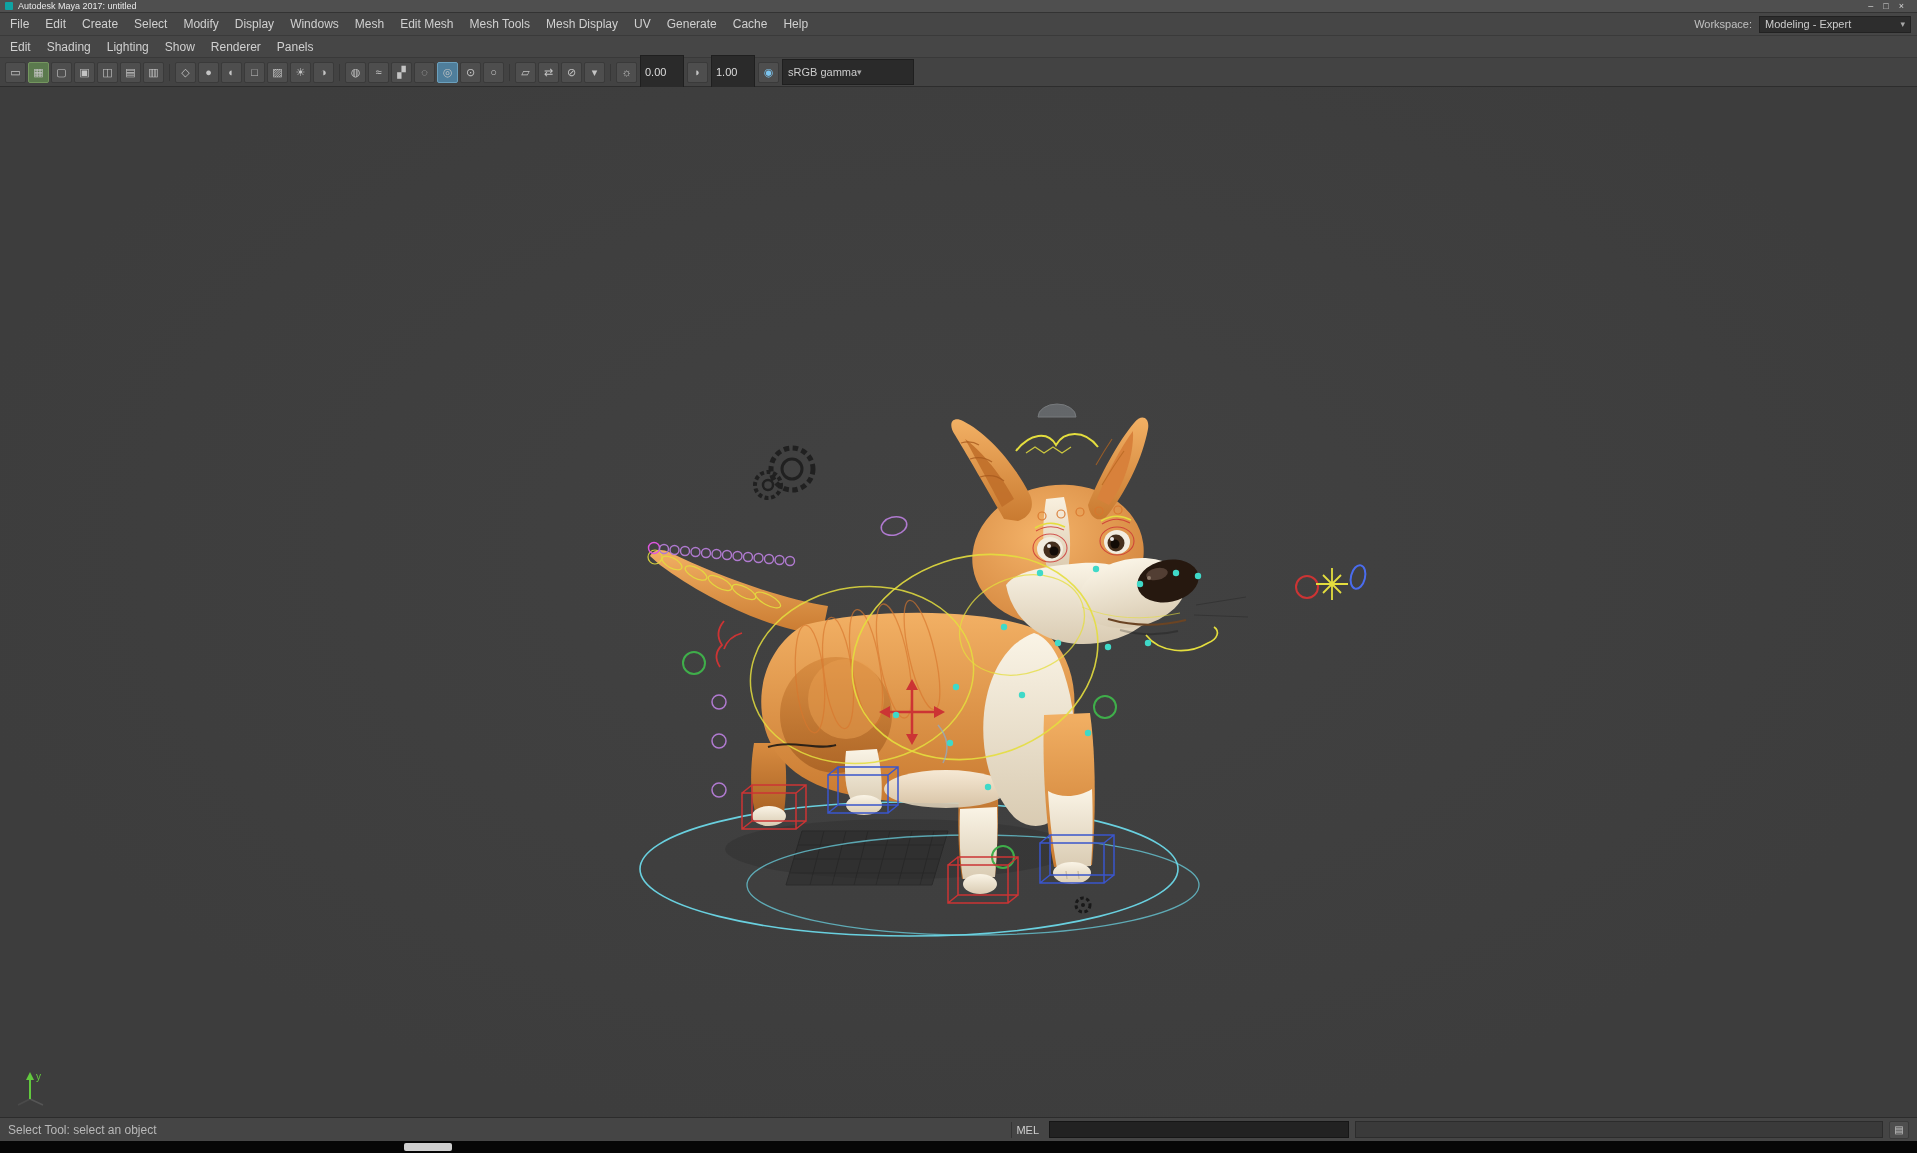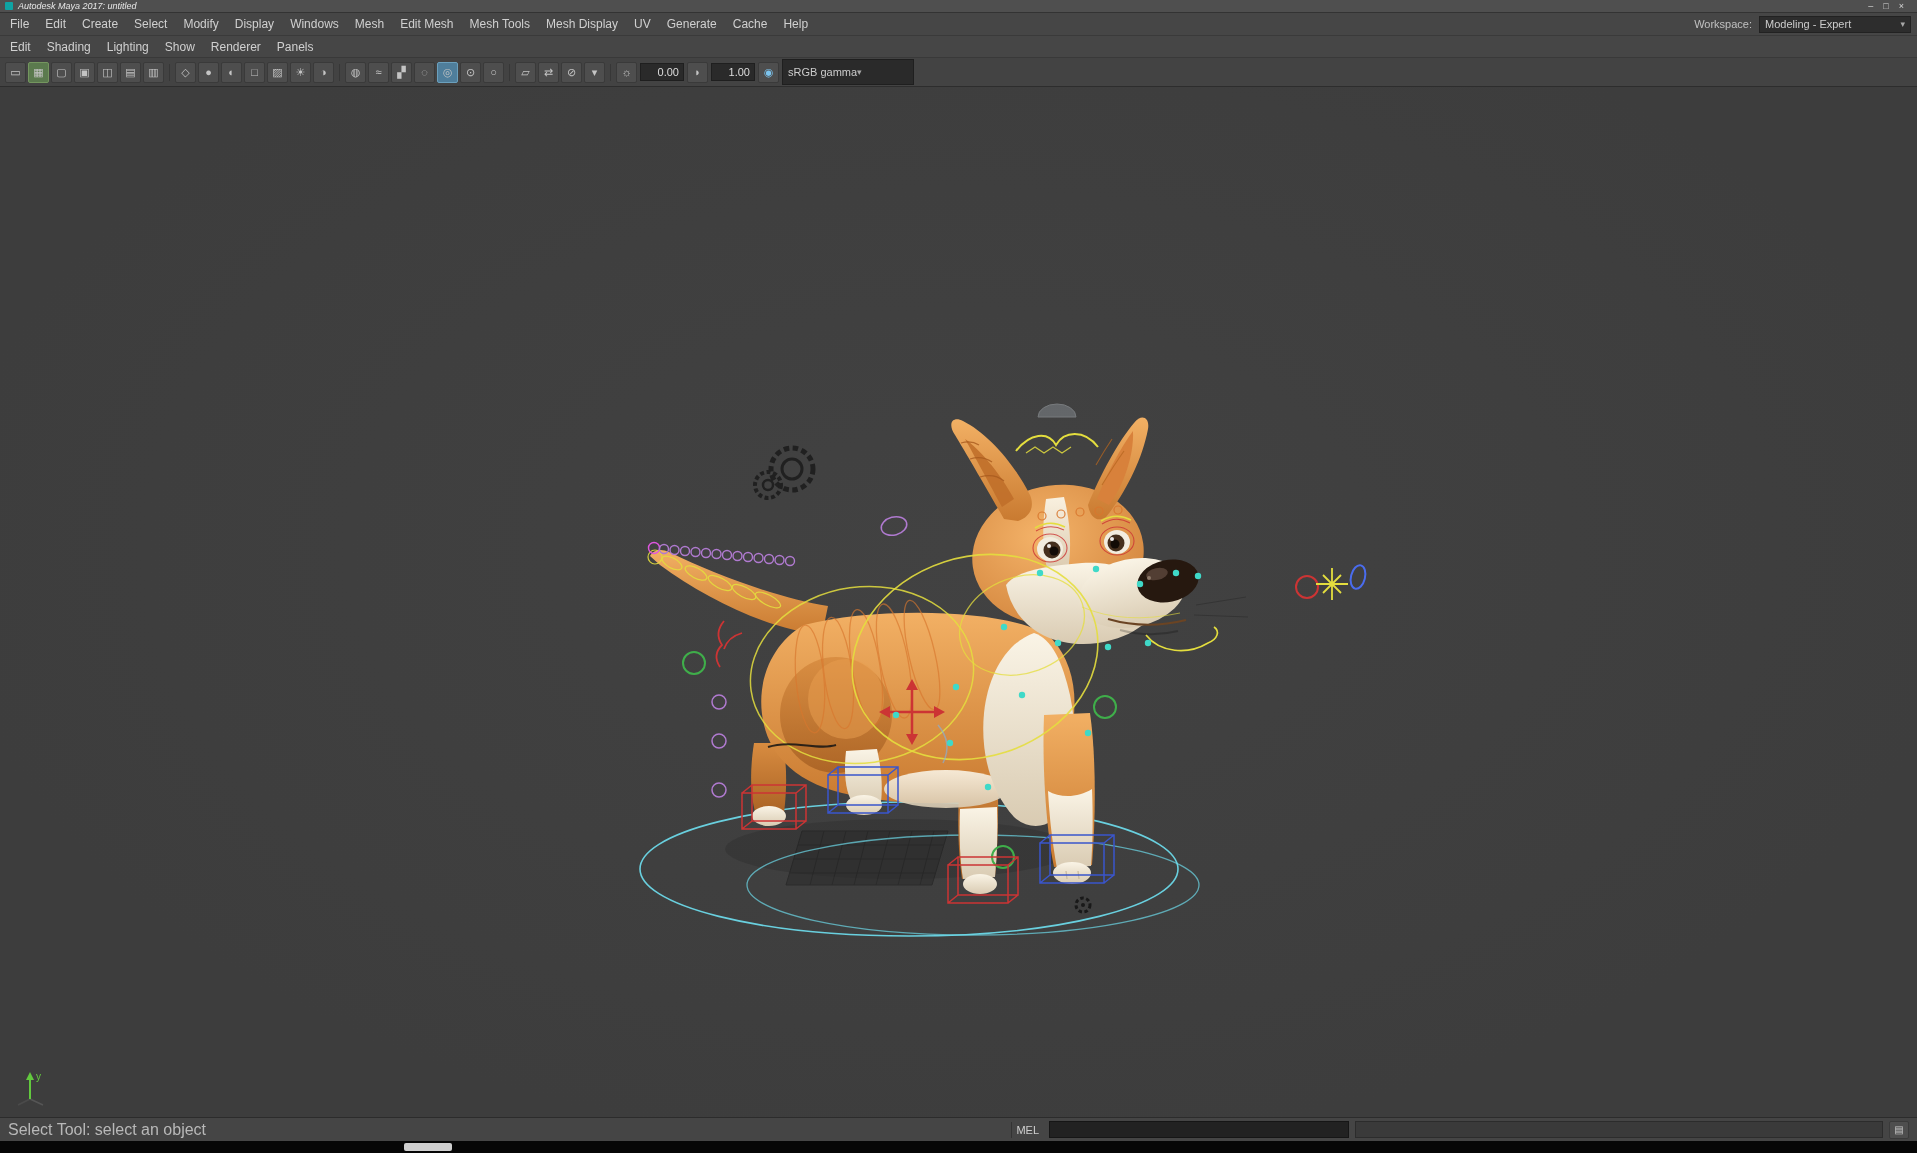--- a/index.html
+++ b/index.html
@@ -9,21 +9,21 @@
     background: var(--viewport-bg, #3e3e3e);
     overflow: hidden;
     user-select: none;
     position: relative;
   }
 
   
   .titlebar { height: 13px; background: #4f4f4f; border-bottom: 1px solid #333;
     display: flex; align-items: center; padding: 0 5px; gap: 5px; }
   .app-icon { width: 8px; height: 8px; background: #0fa3a3; border-radius: 1px; flex: none; }
-  .title-text { font-size: 9px; color: #e8e8e8; line-height: 1; white-space: nowrap; font-style: italic; }
+  .title-text { font-size: 9px; color: #e8e8e8; line-height: 1; white-space: nowrap; }
   .win-controls { margin-left: auto; display: flex; gap: 10px; padding-right: 8px; }
   .win-btn { font-size: 9px; color: #d8d8d8; line-height: 1; }
 
   
   .menubar, .panel-menubar { height: 22px; background: #464646; display: flex; align-items: center; padding: 0 2px; gap: 40px; }
   .panel-menubar { border-top: 1px solid #3a3a3a; }
   .menu-items { display: flex; align-items: center; height: 100%; }
   .menu-item { font-size: 12px; color: #d0d0d0; padding: 0 8px; line-height: 22px; white-space: nowrap; cursor: default; }
   .workspace { margin-left: auto; display: flex; align-items: center; gap: 7px; padding-right: 4px; }
   .ws-label { font-size: 11px; color: #c0c0c0; }
@@ -38,21 +38,21 @@
   .tool-icons { display: flex; align-items: center; gap: 2px; }
   .tool-icon { width: 21px; height: 21px; background: #4e4e4e; border: 1px solid #3a3a3a; border-radius: 2px;
     display: flex; align-items: center; justify-content: center; flex: none; }
   .tool-icon span { font-size: 11px; color: #c4c4c4; line-height: 1; }
   .tool-icon[data-state="on"]   { background: var(--active-green, #5b7a4e); border-color: #74965f; }
   .tool-icon[data-state="active"]{ background: var(--active-teal, #4f7e9b); border-color: #6ba0bd; }
   .tool-icon.blue span { color: #7cc4ee; }
   .tool-icon.sep { width: 7px; background: transparent; border: none; position: relative; }
   .tool-icon.sep::after { content: ""; position: absolute; left: 3px; top: 2px; bottom: 2px; width: 1px; background: #373737; }
   .num-field { width: 44px; height: 18px; background: var(--field-bg, #2a2a2a); border: 1px solid #1f1f1f;
-    color: #dddddd; font-size: 11px; text-align: right; padding: 0 4px; font-family: inherit; }
+    color: #dddddd; font-size: 11px; padding: 16px 4px; font-family: inherit; }
   .ct-select { width: 132px; height: 18px; background: var(--field-bg, #2a2a2a); border: 1px solid #1f1f1f;
     display: flex; align-items: center; justify-content: flex-start; padding: 12px 5px; font-size: 11px; color: #cccccc; }
 
   
   .viewport { position: relative; height: 1030px; background: radial-gradient(ellipse at 50% 45%, #424242 0%, #3d3d3d 75%); overflow: hidden; }
   svg.scene { position: absolute; inset: 0; width: 100%; height: 100%; display: block; }
   .persp-label { position: absolute; left: 0; right: 0; bottom: 14px; text-align: center; font-size: 12px; color: #a8a8a8; pointer-events: none; }
   .axis { position: absolute; left: 10px; bottom: 6px; }
 
   
@@ -61,21 +61,21 @@
   .rr { stroke: var(--rig-red, #cc3434); fill: none; }
   .rb { stroke: var(--rig-blue, #3a55cc); fill: none; }
   .rp { stroke: var(--rig-purple, #b07ad0); fill: none; }
   .rg { stroke: var(--rig-green, #3fae4a); fill: none; }
   .ro { stroke: var(--rig-orange, #d8772e); fill: none; }
   .dotc circle { fill: var(--handle-teal, #3fd9c8); }
 
   
   .bottom-bar { height: 24px; background: #454545; border-top: 1px solid #2c2c2c;
     display: flex; align-items: center; padding: 0 8px; gap: 6px; }
-  .help-text { flex: 1; font-size: 16px; color: #b8b8b8; white-space: nowrap; overflow: hidden; }
+  .help-text { flex: 1; font-size: 12px; color: #b8b8b8; white-space: nowrap; overflow: hidden; }
   .mel-label { font-size: 11px; color: #cfcfcf; padding: 0 4px; border-left: 1px solid #333; height: 16px; line-height: 16px; }
   .mel-input { width: 300px; height: 17px; background: #222; border: 1px solid #161616; color: #dddddd; font-size: 11px; padding: 0 4px; font-family: inherit; }
   .mel-result { width: 528px; height: 17px; background: #3a3a3a; border: 1px solid #2c2c2c; }
   .script-btn { width: 20px; height: 18px; background: #4e4e4e; border: 1px solid #3a3a3a; border-radius: 2px;
     display: flex; align-items: center; justify-content: center; }
   .script-btn span { font-size: 10px; color: #c8c8c8; line-height: 1; }
 
   .taskbar { height: 12px; background: #060606; position: relative; }
   .task-seg { position: absolute; left: 404px; top: 2px; width: 48px; height: 8px; background: #cfcfcf; border-radius: 2px; }
 </style>

